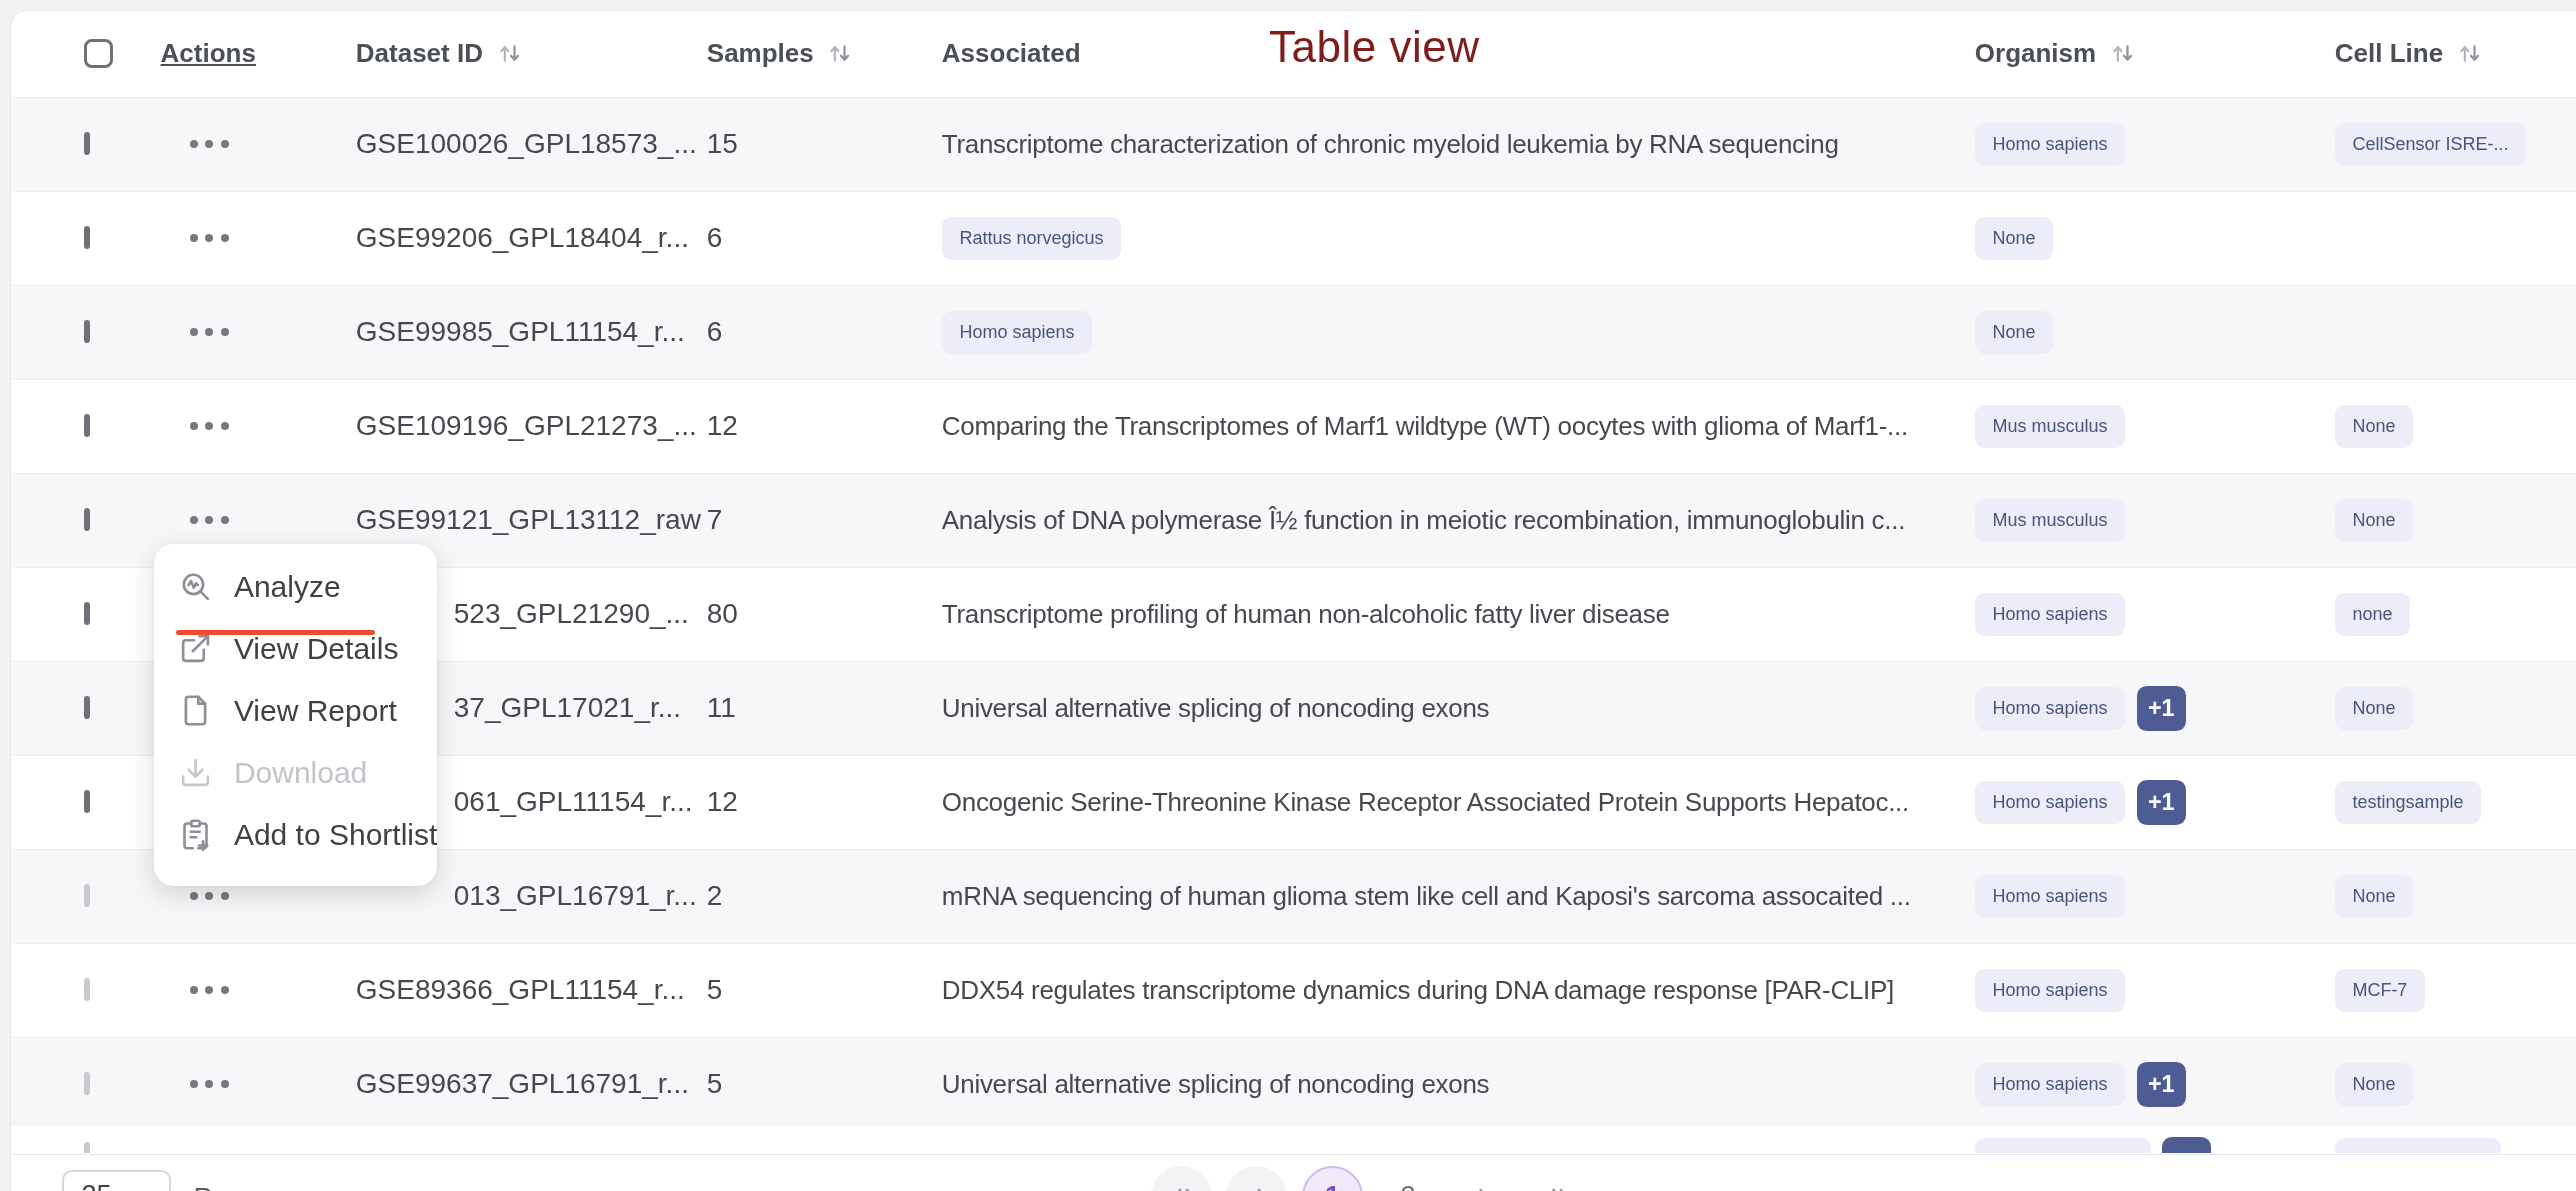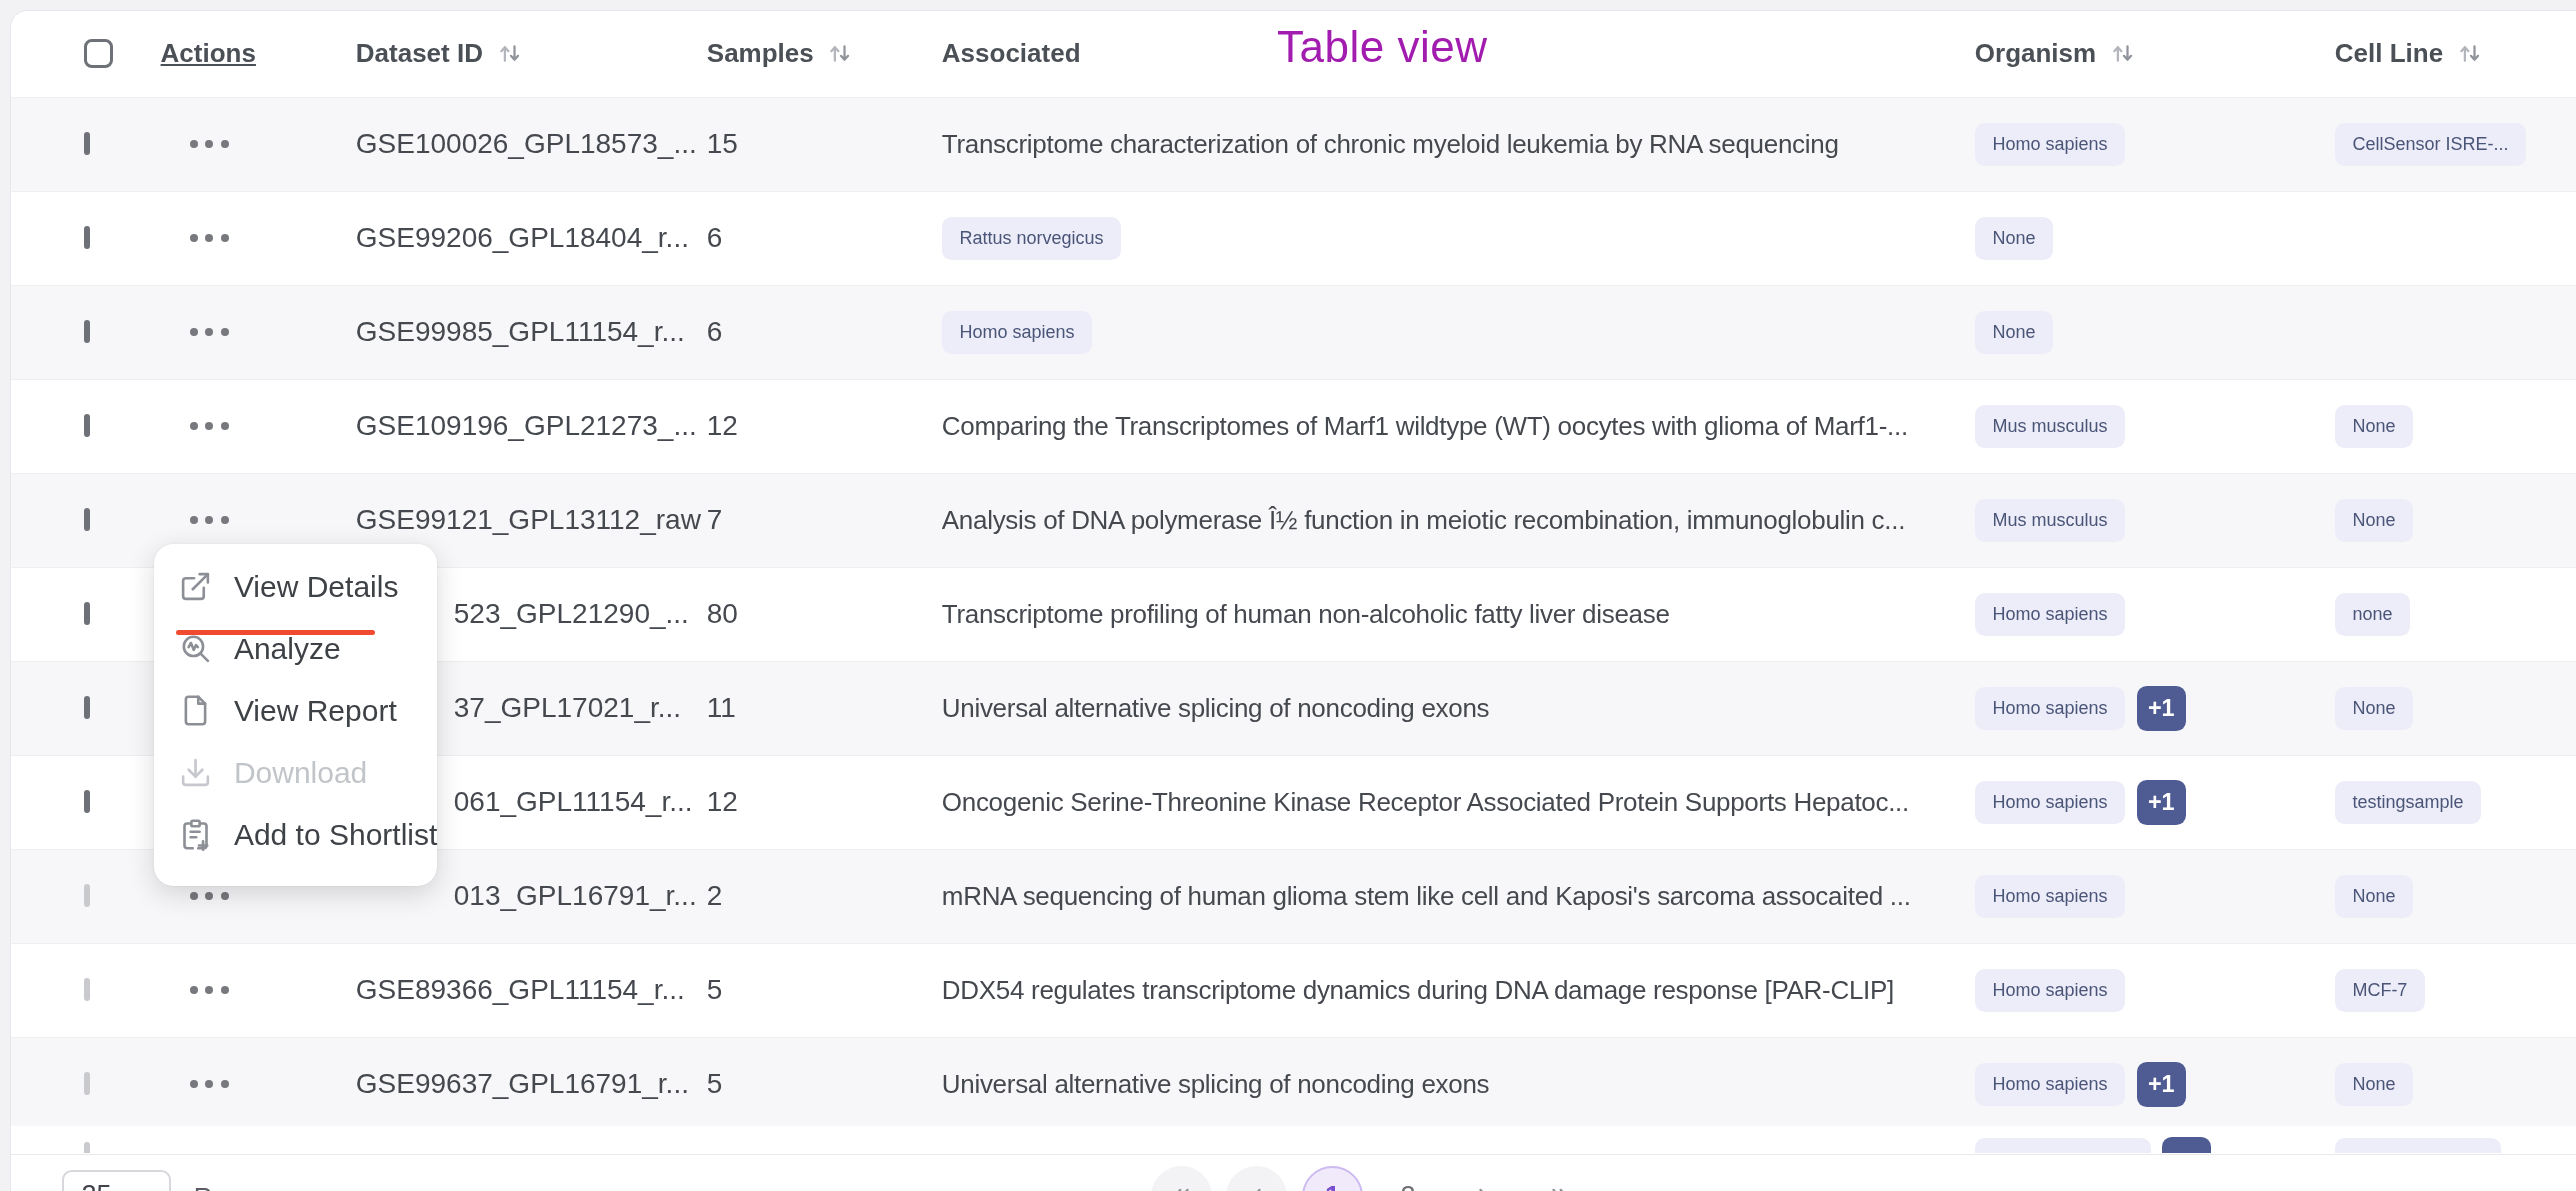--- a/index.html
+++ b/index.html
@@ -50,22 +50,22 @@
   }
   
   .partial-row { position:absolute; left:0; top:1115px; width:2566px; height:27px; overflow:hidden; background:#fff; }
   .partial-row .cb { margin-top:17.6px; }
   .partial-row .badges { margin-top:11.7px; }
   .partial-row .badge.empty-org { width:176px; }
   .partial-row .badge.empty-cell { width:166px; }
   .partial-row .plus { min-width:49px; }
   
   .annotation {
-    position:absolute; left:1269px; top:21.5px; font-size:44px; color:#a21caf;
-    letter-spacing:0.5px; z-index:3; white-space:nowrap;margin-left:8px;
+    position:absolute; left:1269px; top:21.5px; font-size:44px; color:#7f1d1d;
+    letter-spacing:0.5px; z-index:3; white-space:nowrap;
   }
   
   .menu {
     position:absolute; left:154px; top:544px; width:283px; height:342px;
     background:#fff; border-radius:19.5px; z-index:5; padding-top:11.7px;
     box-shadow:0 7.8px 27px rgba(22,25,32,0.16), 0 0 2px rgba(22,25,32,0.08);
   }
   .menu-item {
     height:62px; display:flex; align-items:center; gap:21.5px; padding:0 25.4px;
     font-size:30px; color:#3e4247; white-space:nowrap;
@@ -409,36 +409,36 @@
 </div>
 
 <div class="annotation">Table view</div>
 
 <div class="menu" id="menu">
   <div class="menu-underline"></div>
 
   <div class="menu-item ">
     <span class="mi-icon">
         <svg width="33" height="33" viewBox="0 0 24 24" fill="none" stroke="currentColor" stroke-width="1.9" stroke-linecap="round" stroke-linejoin="round">
+          <circle cx="10.5" cy="10.5" r="7"></circle>
+          <path d="M7 11l1.7-3 2 5 1.7-3.4 1.3 1.4"></path>
+          <line x1="15.7" y1="15.7" x2="21" y2="21"></line>
+        </svg>
+      </span>
+    <span>Analyze</span>
+  </div>
+  <div class="menu-item ">
+    <span class="mi-icon">
+        <svg width="33" height="33" viewBox="0 0 24 24" fill="none" stroke="currentColor" stroke-width="1.9" stroke-linecap="round" stroke-linejoin="round">
           <path d="M18 13v6a2 2 0 0 1-2 2H5a2 2 0 0 1-2-2V8a2 2 0 0 1 2-2h6"></path>
           <polyline points="15 3 21 3 21 9"></polyline>
           <line x1="10" y1="14" x2="21" y2="3"></line>
         </svg>
       </span>
     <span>View Details</span>
-  </div>
-  <div class="menu-item ">
-    <span class="mi-icon">
-        <svg width="33" height="33" viewBox="0 0 24 24" fill="none" stroke="currentColor" stroke-width="1.9" stroke-linecap="round" stroke-linejoin="round">
-          <circle cx="10.5" cy="10.5" r="7"></circle>
-          <path d="M7 11l1.7-3 2 5 1.7-3.4 1.3 1.4"></path>
-          <line x1="15.7" y1="15.7" x2="21" y2="21"></line>
-        </svg>
-      </span>
-    <span>Analyze</span>
   </div>
   <div class="menu-item ">
     <span class="mi-icon">
         <svg width="33" height="33" viewBox="0 0 24 24" fill="none" stroke="currentColor" stroke-width="1.9" stroke-linecap="round" stroke-linejoin="round">
           <path d="M14 2H7a2 2 0 0 0-2 2v16a2 2 0 0 0 2 2h10a2 2 0 0 0 2-2V7z"></path>
           <polyline points="14 2 14 7 19 7"></polyline>
         </svg>
       </span>
     <span>View Report</span>
   </div>

